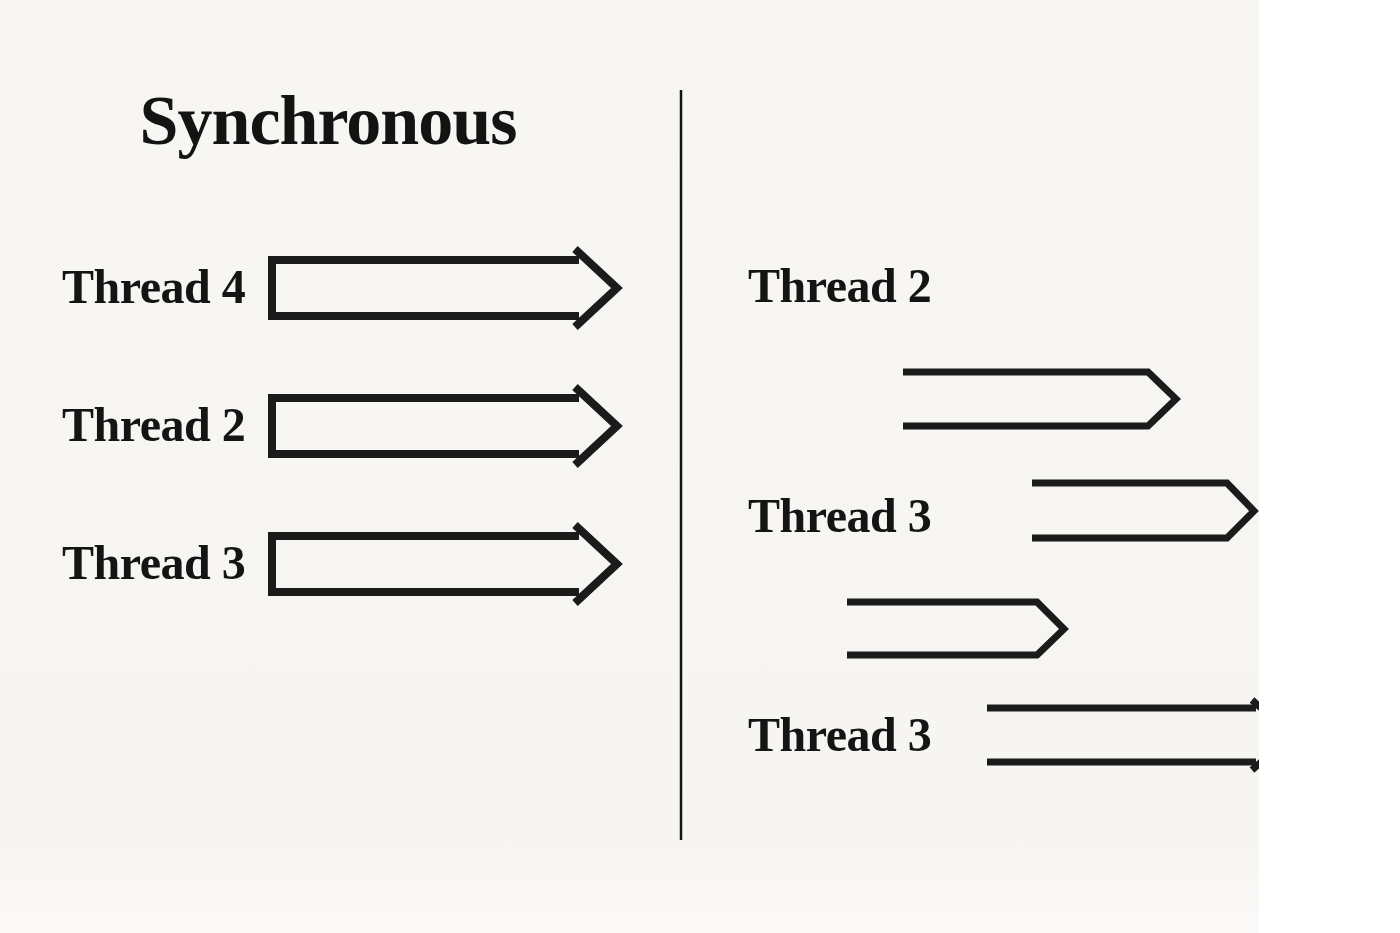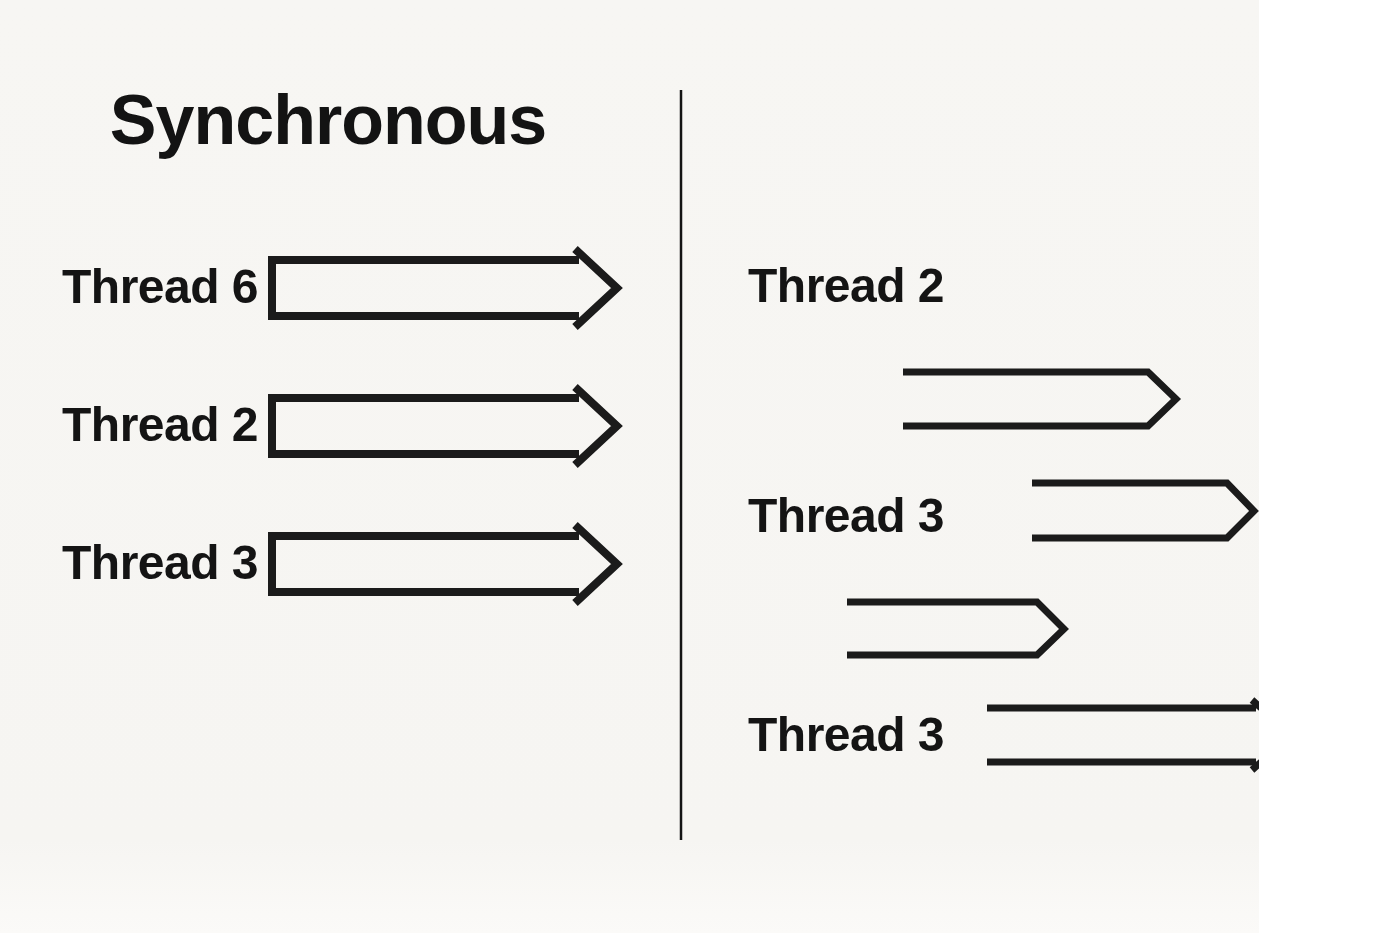--- a/index.html
+++ b/index.html
@@ -1,21 +1,21 @@
 <!DOCTYPE html>
 <html><head>
 <meta charset="utf-8">
 <style>
   html, body { margin: 0; padding: 0; }
   .canvas {
     position: relative;
     width: 1259px;
     height: 933px;
     background: linear-gradient(180deg, #f7f6f3 0%, #f6f5f2 90%, #fbfaf8 100%);
-    font-family: Liberation Sans, sans-serif;
+    font-family: Liberation Serif, serif;
     color: #161616;
     overflow: hidden;
   }
   .title {
     position: absolute;
     top: 82px;
     transform: translateX(-50%);
     font-size: 70px;
     font-weight: 700;
     letter-spacing: -1px;
@@ -46,21 +46,21 @@
   .w7 { stroke-width: 7px; }
   .divider { stroke-width: 2.5px; stroke: #141414; }
 </style>
 </head>
 <body>
 
 <div class="canvas">
 
   <div class="title sync">Synchronous</div>
 
-  <div class="thread-label" style="left:62px;  top:258px;">Thread 6</div>
+  <div class="thread-label" style="left:62px;  top:258px;">Thread 4</div>
   <div class="thread-label" style="left:62px;  top:396px;">Thread 2</div>
   <div class="thread-label" style="left:62px;  top:534px;">Thread 3</div>
 
   <div class="thread-label" style="left:748px; top:257px;">Thread 2</div>
   <div class="thread-label" style="left:748px; top:487px;">Thread 3</div>
   <div class="thread-label" style="left:748px; top:706px;">Thread 3</div>
 
   <svg class="svg-layer" width="1400" height="933" viewBox="0 0 1400 933">
 
     <polyline class="stroke divider" points="681,90 681,840"></polyline>

